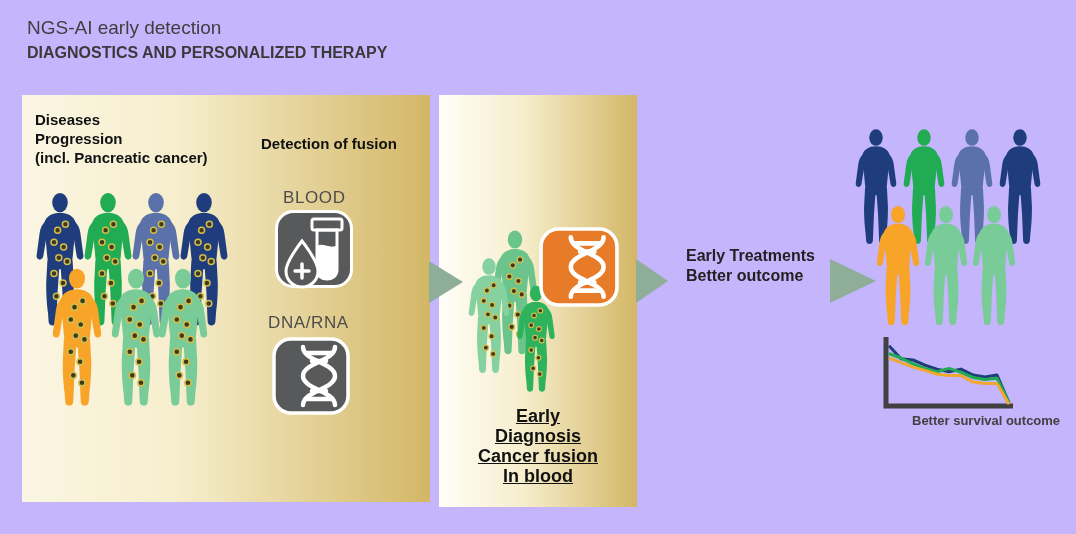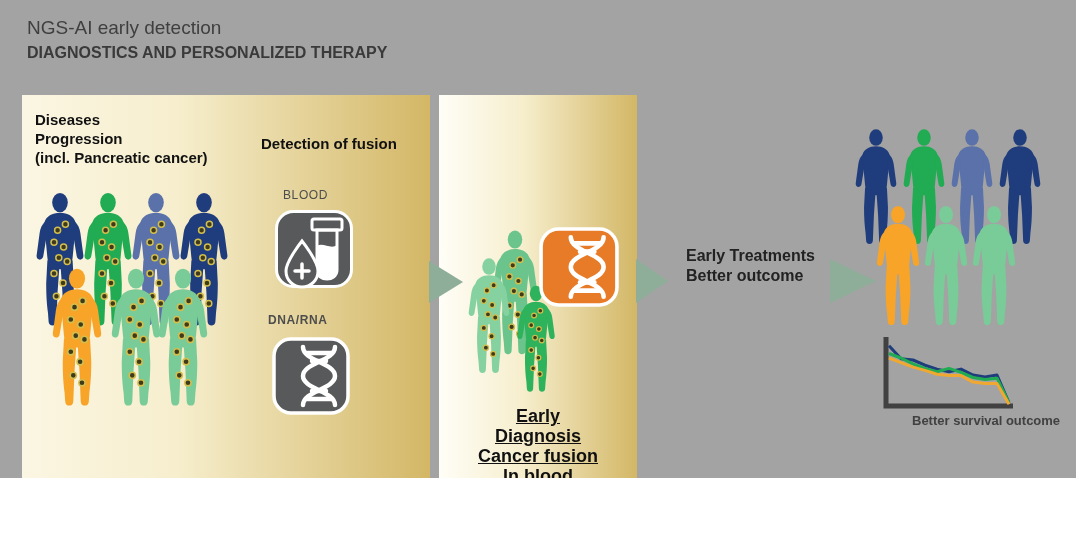--- a/index.html
+++ b/index.html
@@ -1,30 +1,30 @@
 <!DOCTYPE html>
 <html style="--c-panel_cream: #fbf6e3; --c-panel_gold: #d3b766; --c-arrow: #8fae99; --c-navy: #1f3d7c; --c-green: #21ab52; --c-slate: #5a71a9; --c-orange: #f7a428; --c-mint: #79cb97; --c-icon_gray: #58595b; --c-icon_orange: #e87b28; --c-axis: #414141; --c-dot_core: #3f3a1c; --c-dot_ring: #d2bf4e;"><head>
 <meta charset="utf-8">
 <style>
   html,body{margin:0;padding:0;background:#ffffff;font-family:"Liberation Sans",sans-serif;}
-  .stage{position:relative;width:1076px;height:478px;background:#a3a3a3;overflow:hidden;}
+  .stage{position:relative;width:1076px;height:534px;background:#c4b5fd;overflow:hidden;}
 
   .hdr{position:absolute;left:27px;top:16px;color:#3f3f3f;}
   .hdr .sub{font-size:19px;font-weight:400;line-height:24px;}
   .hdr .ttl{font-size:16px;font-weight:700;line-height:26px;color:#3a3a3a;}
 
   .panel{position:absolute;top:95px;}
   .panel-left{left:22px;width:408px;height:407px;
     background:linear-gradient(90deg,var(--c-panel_cream,#fbf6e3) 0%,#f6eecd 38%,var(--c-panel_gold,#d3b766) 100%);}
   .panel-mid{left:439px;width:198px;height:412px;
     background:linear-gradient(90deg,#fffef7 0%,#f6eecd 42%,var(--c-panel_gold,#d3b766) 100%);}
 
   .blk{position:absolute;white-space:pre-line;color:#111;}
   .b15{font-size:15px;font-weight:700;line-height:19px;}
-  .lbl{font-size:12px;font-weight:400;color:#4d4d4d;letter-spacing:.6px;}
+  .lbl{font-size:17px;font-weight:400;color:#4d4d4d;letter-spacing:.6px;}
   .mid-cap{left:439px;top:406px;width:198px;text-align:center;font-size:18px;font-weight:700;line-height:20px;text-decoration:underline;}
   .treat{left:686px;top:246px;font-size:16px;font-weight:700;line-height:20px;color:#222;}
 
   .arrow{position:absolute;width:0;height:0;border-style:solid;border-color:transparent;
     border-left-color:var(--c-arrow,#8fae99);}
   .arrow.a1{left:429px;top:261px;border-width:21px 0 21px 34px;}
   .arrow.a2{left:636px;top:259px;border-width:22px 0 22px 32px;}
   .arrow.a3{left:830px;top:259px;border-width:22px 0 22px 46px;}
 
   .icon{position:absolute;}
@@ -58,21 +58,21 @@
   </div>
 
   <div class="panel panel-left"></div>
   <div class="panel panel-mid"></div>
 
   <div class="blk b15" style="left:261px;top:134px;">Detection of fusion</div>
   <div class="blk b15" style="left:35px;top:110px;">Diseases
 Progression
 (incl. Pancreatic cancer)</div>
   <div class="blk lbl" style="left:283px;top:188px;">BLOOD</div>
-  <div class="blk lbl" style="left:268px;top:313px;font-weight:bold;">DNA/RNA</div>
+  <div class="blk lbl" style="left:268px;top:313px;">DNA/RNA</div>
 
   <svg class="icon" style="left:274px;top:209px;" width="80" height="80" viewBox="0 0 80 80">
     <rect x="2.5" y="2.5" width="75" height="75" rx="17" fill="#58595b" stroke="#fff" stroke-width="3"></rect>
     <rect x="38" y="10" width="30" height="11" rx="2" fill="none" stroke="#fff" stroke-width="3"></rect>
     <path d="M43,21 L63,21 L63,61 C63,67 58,70 53,70 C48,70 43,67 43,61 Z" fill="none" stroke="#fff" stroke-width="3"></path>
     <path d="M43,37 C49,33 57,41 63,36 L63,61 C63,67 58,70 53,70 C48,70 43,67 43,61 Z" fill="#fff"></path>
     <path d="M28,32 C28,32 12,52 12,62 C12,71 19,78 28,78 C37,78 44,71 44,62 C44,52 28,32 28,32 Z" fill="#58595b" stroke="#fff" stroke-width="3"></path>
     <g stroke="#fff" stroke-width="3.5" stroke-linecap="round">
       <line x1="21" y1="62" x2="35" y2="62"></line>
         <line x1="28" y1="55" x2="28" y2="69"></line>

